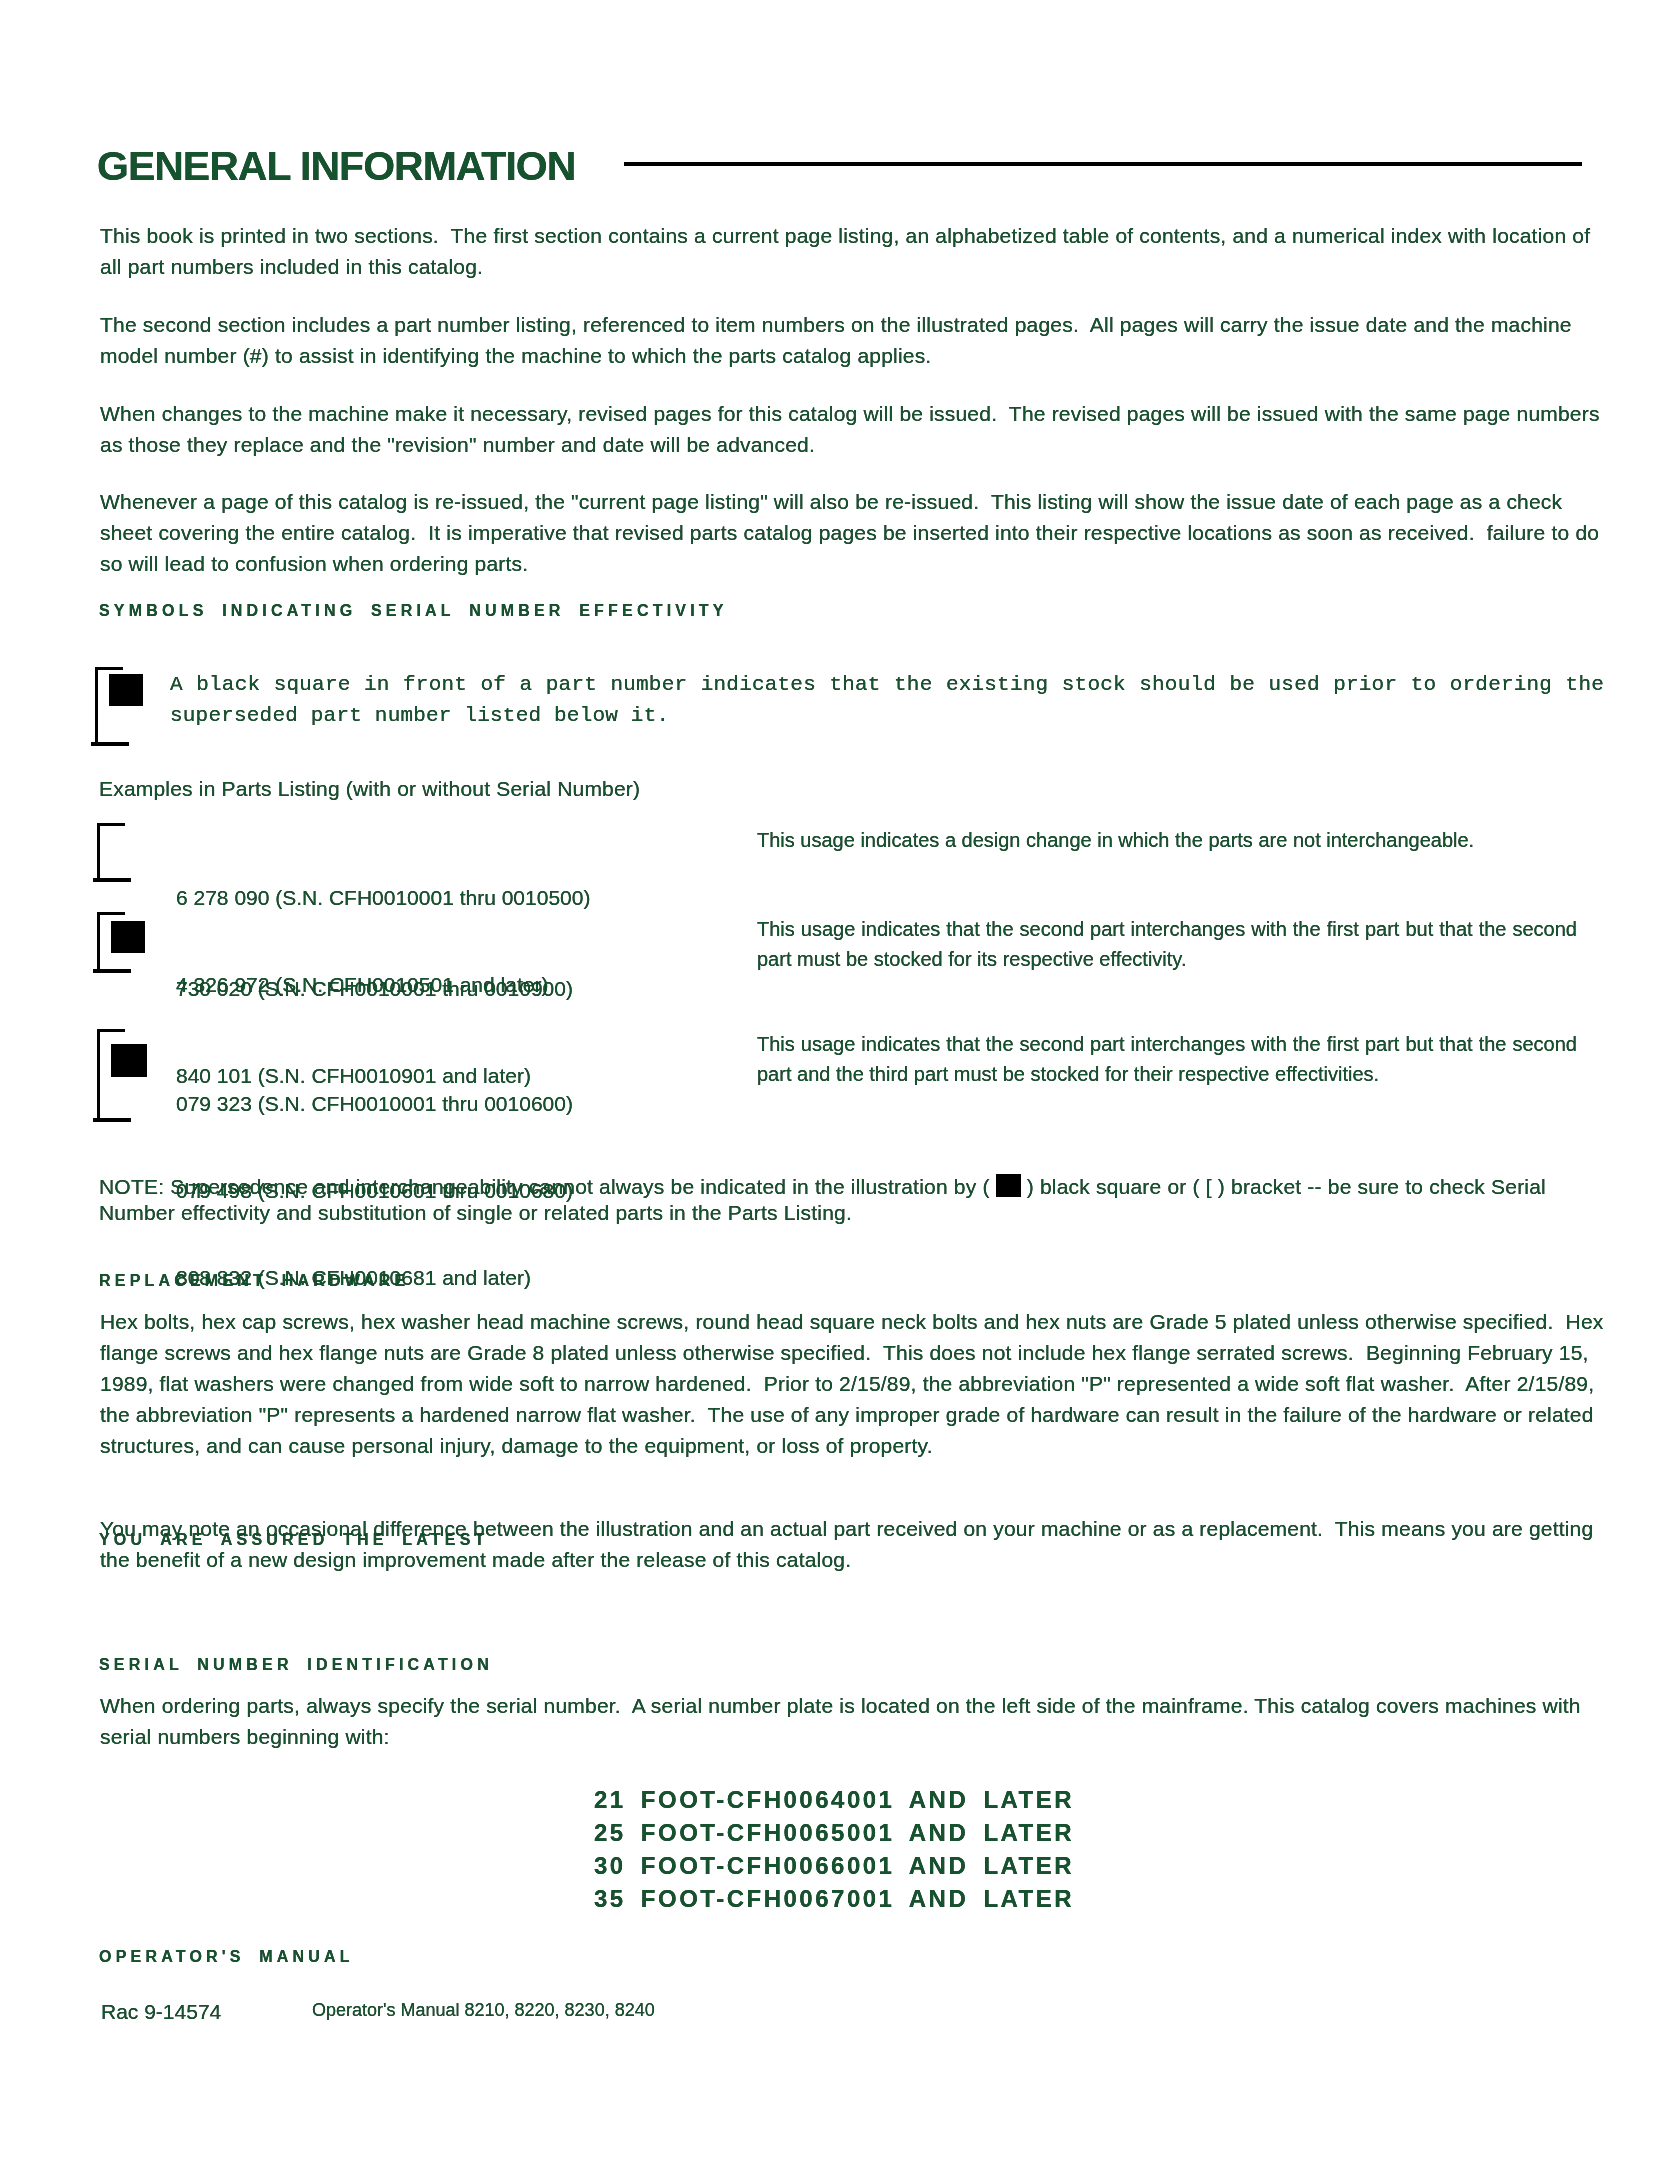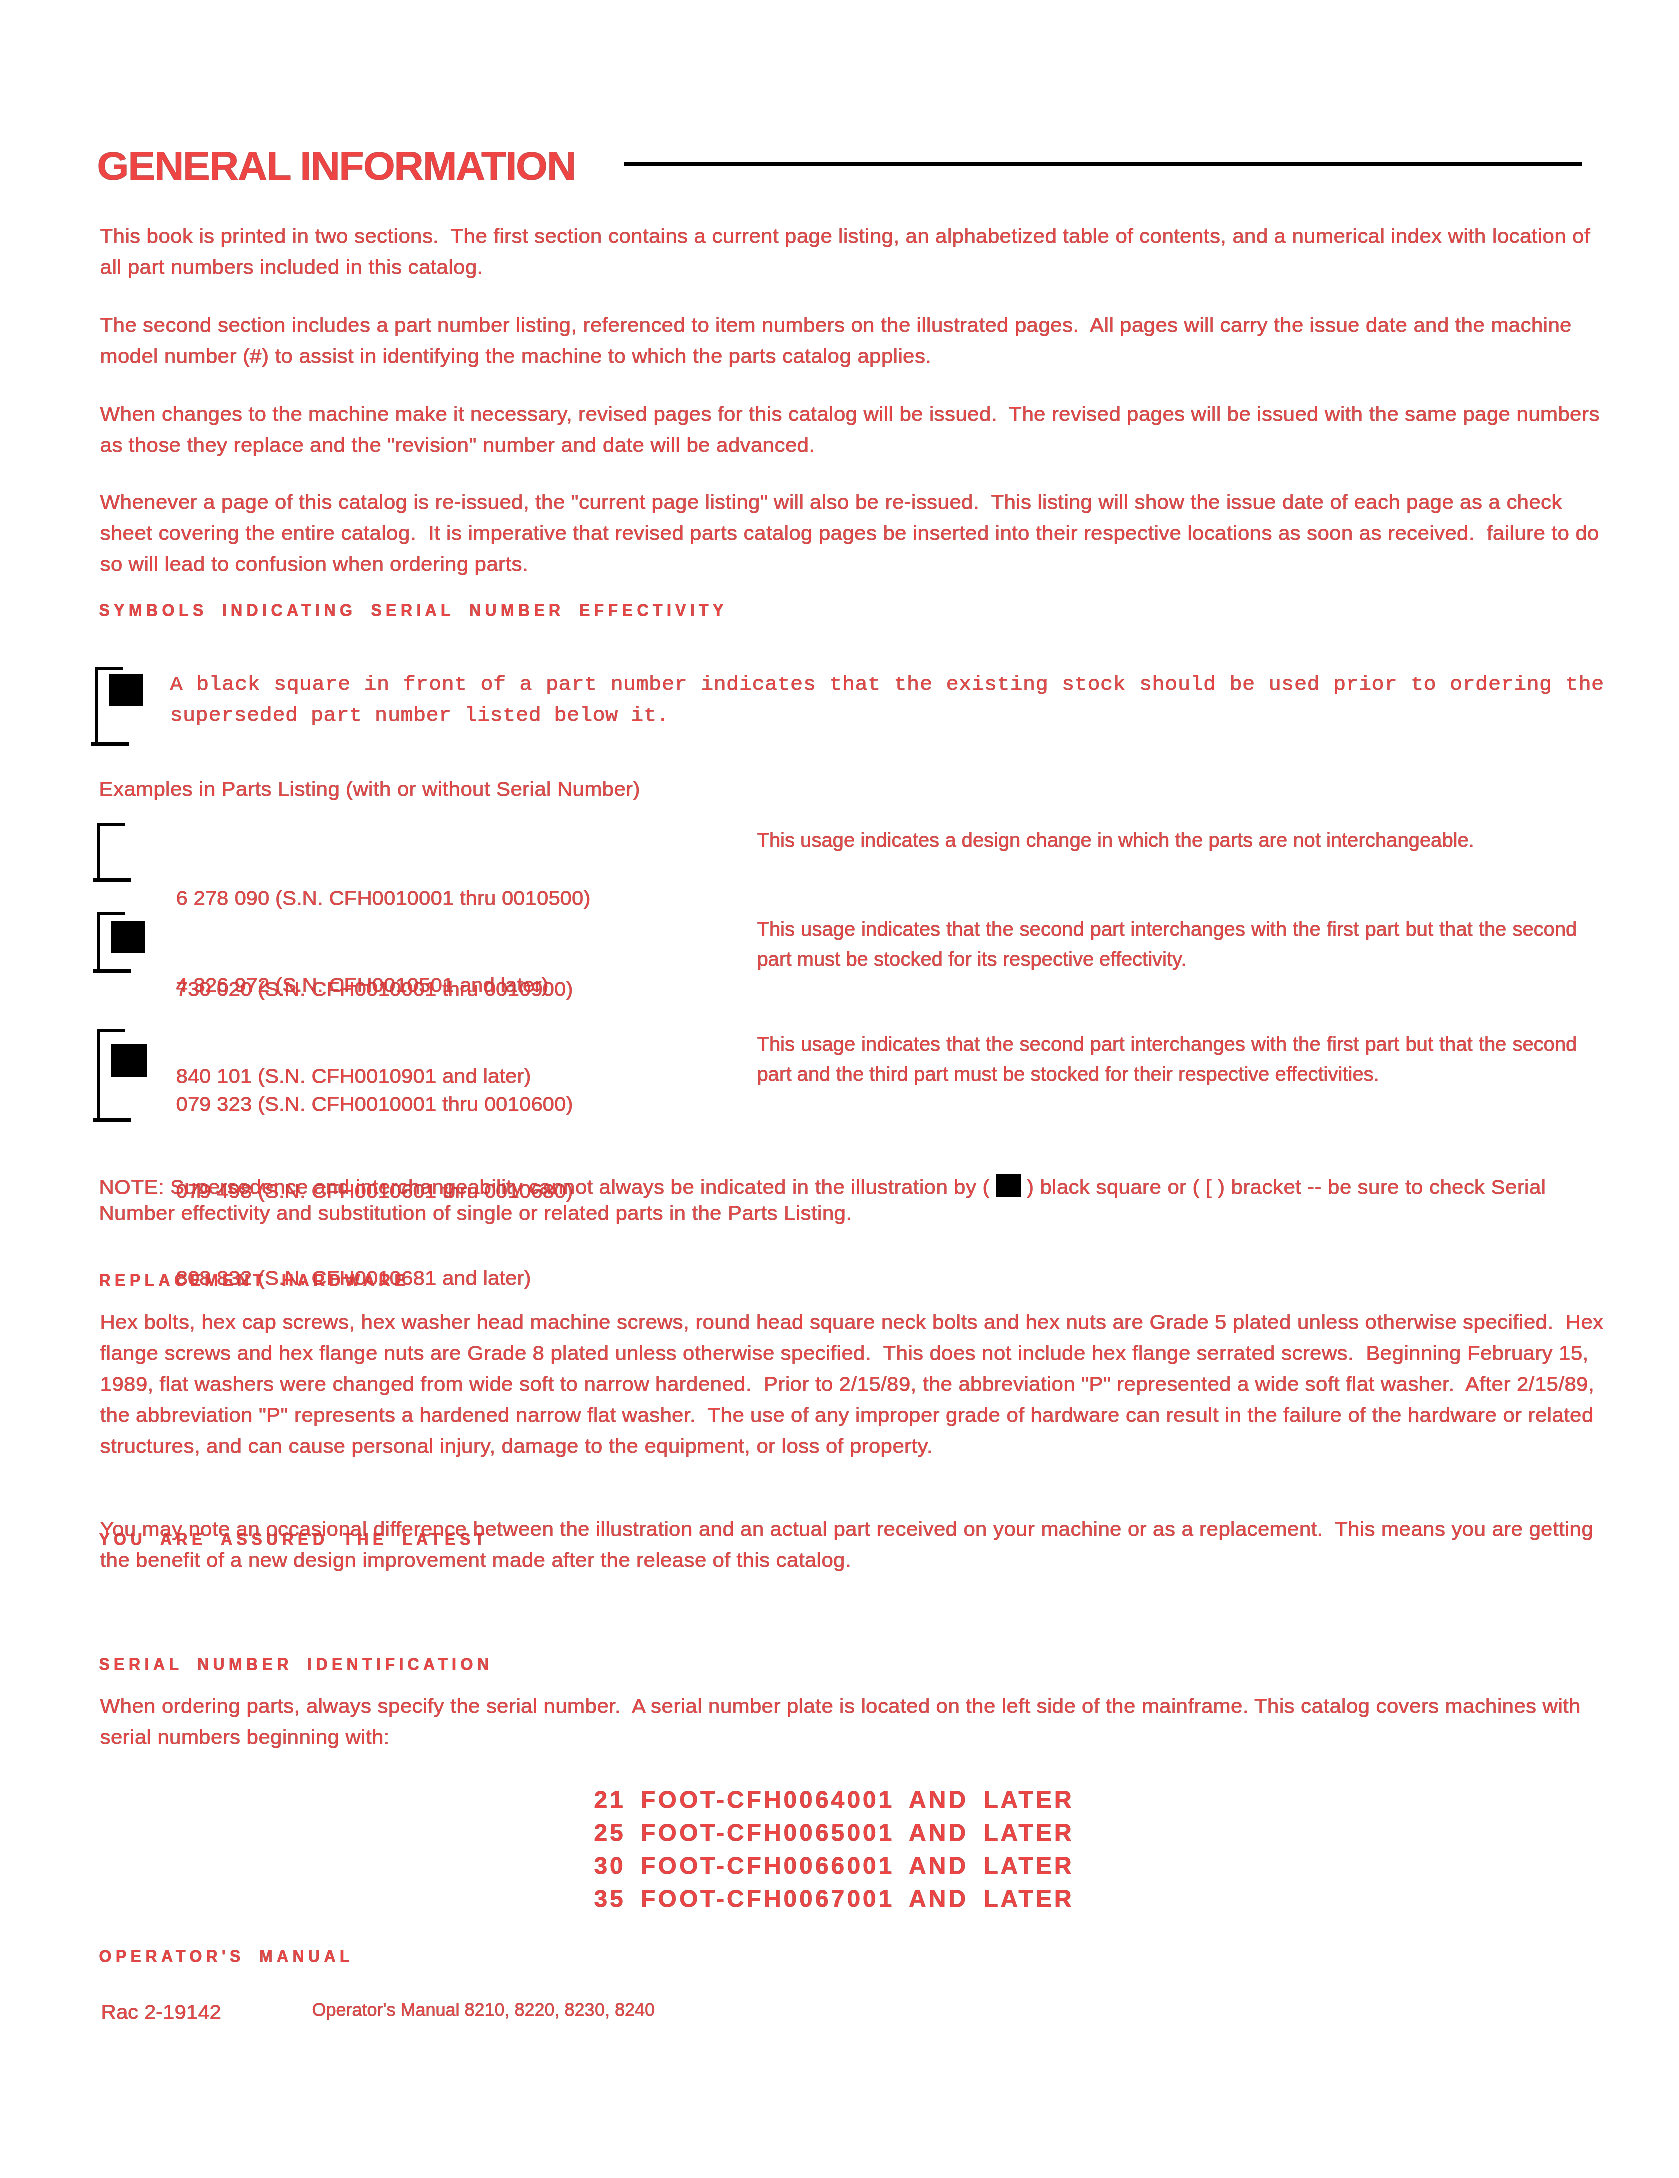--- a/index.html
+++ b/index.html
@@ -1,21 +1,21 @@
 <!DOCTYPE html>
 <html><head>
 <meta charset="utf-8">
 <style>
   html,body { margin:0; padding:0; background:#e8e8e8; }
   .page {
     position:relative;
     width:1679px; height:2178px;
     background:#ffffff;
     font-family:"Liberation Sans", sans-serif;
-    color:#ef4444;
+    color:#14532d;
     overflow:hidden;
     text-shadow:0 0 0.4px rgba(0,0,0,0.85);
   }
   .abs { position:absolute; }
   .body-text {
     font-size:21px;
     line-height:31px;
     letter-spacing:0.2px;
     white-space:pre-wrap;
   }
@@ -169,17 +169,17 @@
   <div id="p-serial" class="abs body-text">When ordering parts, always specify the serial number.  A serial number plate is located on the left side of the mainframe. This catalog covers machines with serial numbers beginning with:</div>
 
   <div id="serial-list" class="abs">
     <div class="serial-line">21 FOOT-CFH0064001 AND LATER</div>
     <div class="serial-line">25 FOOT-CFH0065001 AND LATER</div>
     <div class="serial-line">30 FOOT-CFH0066001 AND LATER</div>
     <div class="serial-line">35 FOOT-CFH0067001 AND LATER</div>
   </div>
 
   <div id="h-operators" class="abs heading">OPERATOR'S MANUAL</div>
-  <div id="rac-number" class="abs">Rac 2-19142</div>
+  <div id="rac-number" class="abs">Rac 9-14574</div>
   <div id="rac-desc" class="abs">Operator's Manual 8210, 8220, 8230, 8240</div>
 
 </div>
 
 
 </body></html>

